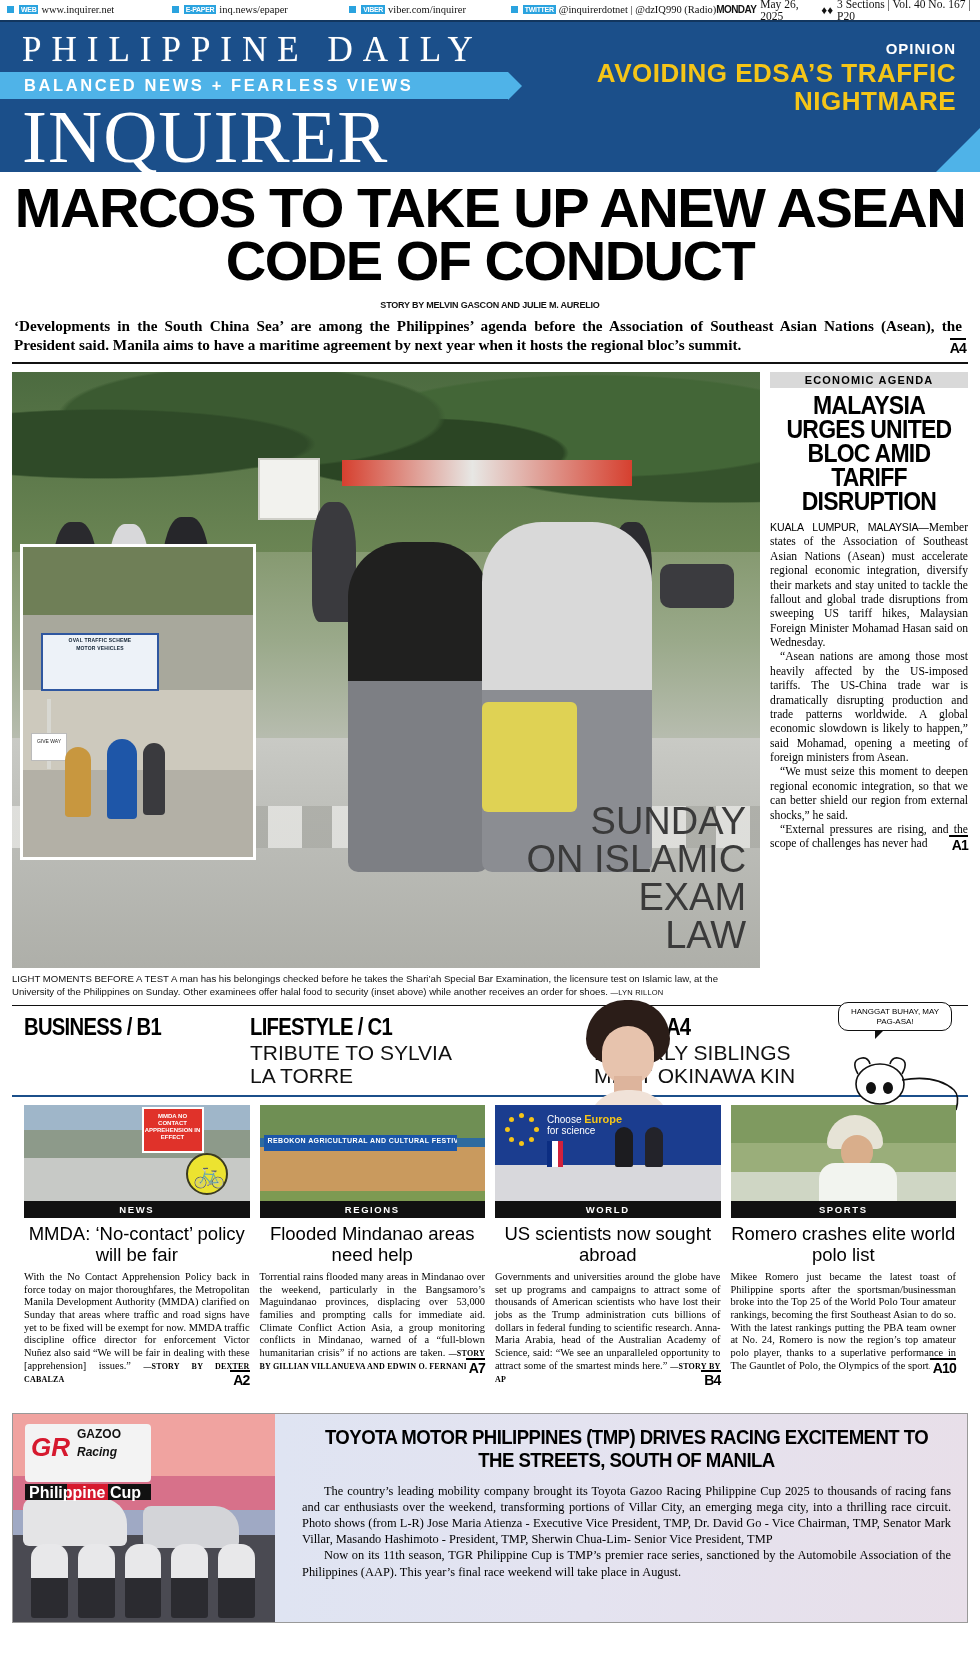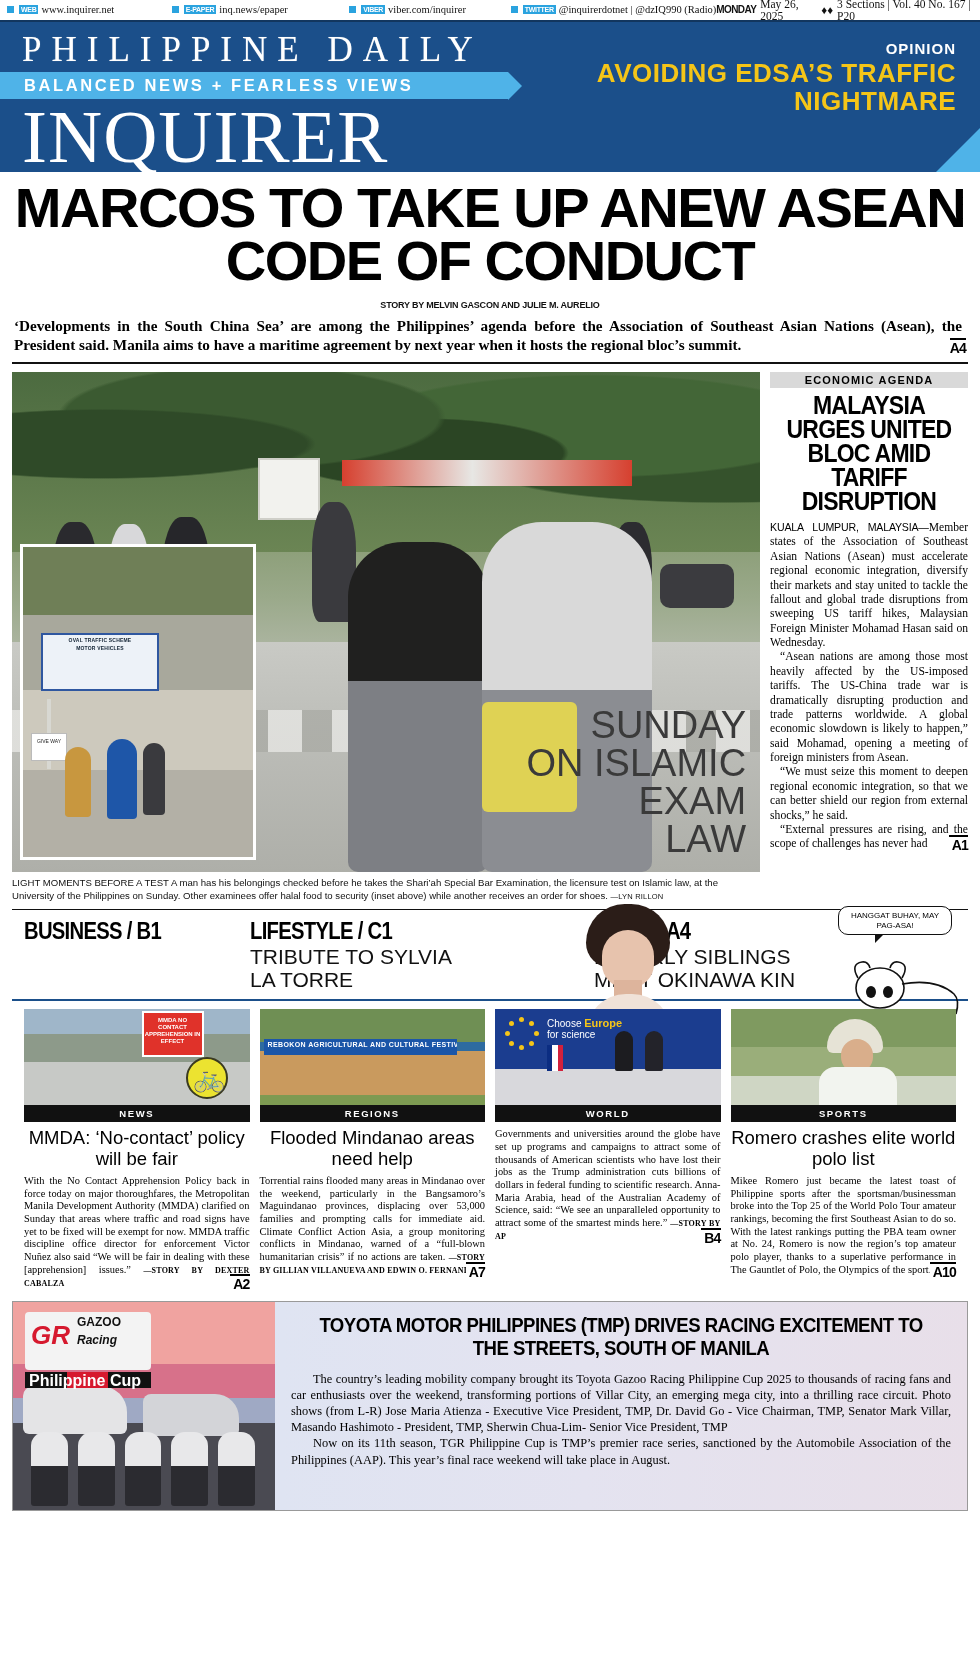--- a/index.html
+++ b/index.html
@@ -133,21 +133,21 @@
     padding-right: 4px;
     position: relative;
   }
   .deck .jump { position: absolute; right: 0; bottom: 0; }
   .rule-blk { border-bottom: 2px solid #111; margin: 7px 12px 0; }
 
   
   .mid { display: flex; padding: 8px 12px 0; gap: 10px; }
   .photo-col { width: 756px; position: relative; }
   .main-photo {
-    position: relative; width: 100%; height: 500px; overflow: hidden;
+    position: relative; width: 100%; height: 596px; overflow: hidden;
     background: linear-gradient(180deg,#5e7d52 0%,#7b9163 22%,#9aa98a 45%,#b8bdb0 62%,#cfd0cb 78%,#bfc0bb 100%);
   }
   .pshape { position: absolute; }
   .ph-trees {
     left: 0; top: 0; width: 100%; height: 180px;
     background:
       radial-gradient(ellipse at 12% 40%, #2f4a28 0 22%, transparent 23%),
       radial-gradient(ellipse at 32% 25%, #3b5a31 0 26%, transparent 27%),
       radial-gradient(ellipse at 55% 45%, #2b4524 0 24%, transparent 25%),
       radial-gradient(ellipse at 78% 30%, #436637 0 28%, transparent 29%),
@@ -322,23 +322,23 @@
   }
   .card-body {
     font-family: "Liberation Serif", serif; font-size: 10.4px; line-height: 1.22;
     text-align: justify; margin-top: 6px; position: relative; padding-bottom: 2px;
   }
   .card-body .credit { font-weight: 700; font-size: 8px; letter-spacing: .2px; }
   .card-jump { position: absolute; right: 0; bottom: 0; background:#fff; padding-left:3px; }
 
   
   .ad {
-    margin: 10px 12px 0; border: 1px solid #999; height: 210px;
+    margin: 26px 12px 0; border: 1px solid #999; height: 210px;
     background: linear-gradient(90deg,#e8dcea 0%,#dfe4f2 28%,#e4e3f0 60%,#e8dfe9 100%);
-    display: flex; overflow: hidden;
+    display: flex; overflow: hidden; gap: 11px;
   }
   .ad-photo { width: 262px; position: relative; overflow: hidden;
     background: linear-gradient(180deg,#f0a3a0 0 30%,#d7718a 30% 46%,#9fa9c4 46% 58%,#4a4a52 58% 100%); }
   .ad-car { position:absolute; left:10px; top:84px; width:104px; height:48px; background:#e4e4e6; border-radius:10px 26px 6px 6px;}
   .ad-car2 { position:absolute; left:130px; top:92px; width:96px; height:42px; background:#d3d4d8; border-radius:8px 24px 6px 6px;}
   .ad-ppl { position:absolute; bottom:4px; left:18px; width:224px; height:74px; display:flex; gap:10px;}
   .ad-ppl i { flex:1; background: linear-gradient(180deg,#e8e8ea 0 46%,#2b2b30 46% 100%); border-radius:14px 14px 3px 3px;}
   .gr-badge {
     position:absolute; left:12px; top:10px; width:126px; height:58px; background:#f3f3f3; border-radius:4px;
   }
@@ -551,20 +551,21 @@
         </div>
         <div class="cp-eutext">
           <span style="display:inline">Choose </span><em>Europe</em>
           <span>for science</span>
         </div>
         <div class="cp-flag"></div>
         <div class="cp-figA"></div>
         <div class="cp-figB"></div>
       </div>
       <div class="card-band">WORLD</div>
+      <div class="card-title">US scientists now sought abroad</div>
       <div class="card-body">
         <span>Governments and universities around the globe have set up programs and campaigns to attract some of thousands of American scientists who have lost their jobs as the Trump administration cuts billions of dollars in federal funding to scientific research. Anna-Maria Arabia, head of the Australian Academy of Science, said: “We see an unparalleled opportunity to attract some of the smartest minds here.”</span>
         <span class="credit">—STORY BY AP</span>
         <span class="jump card-jump">B4</span>
       </div>
     </div>
 
     <div class="card">
       <div class="card-photo cp4">
         <div class="cp-hat"></div>

